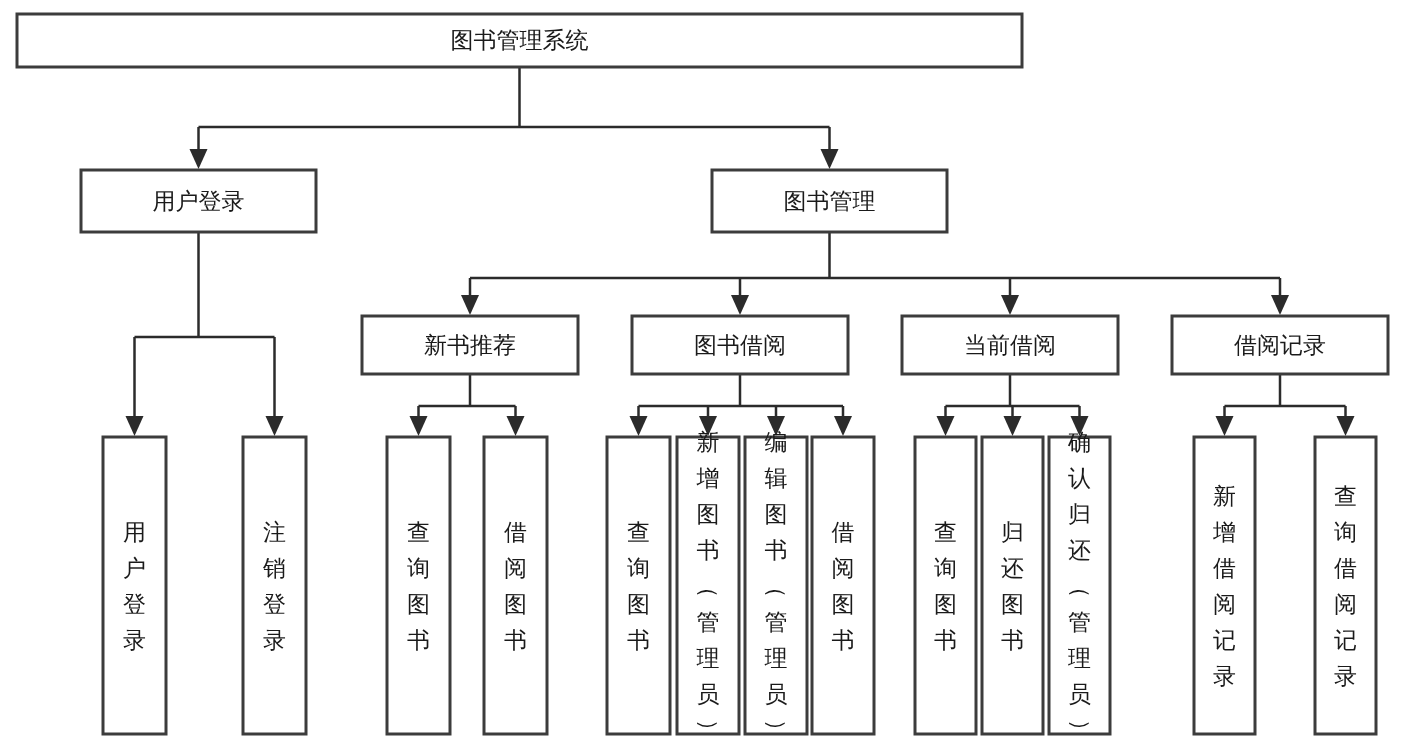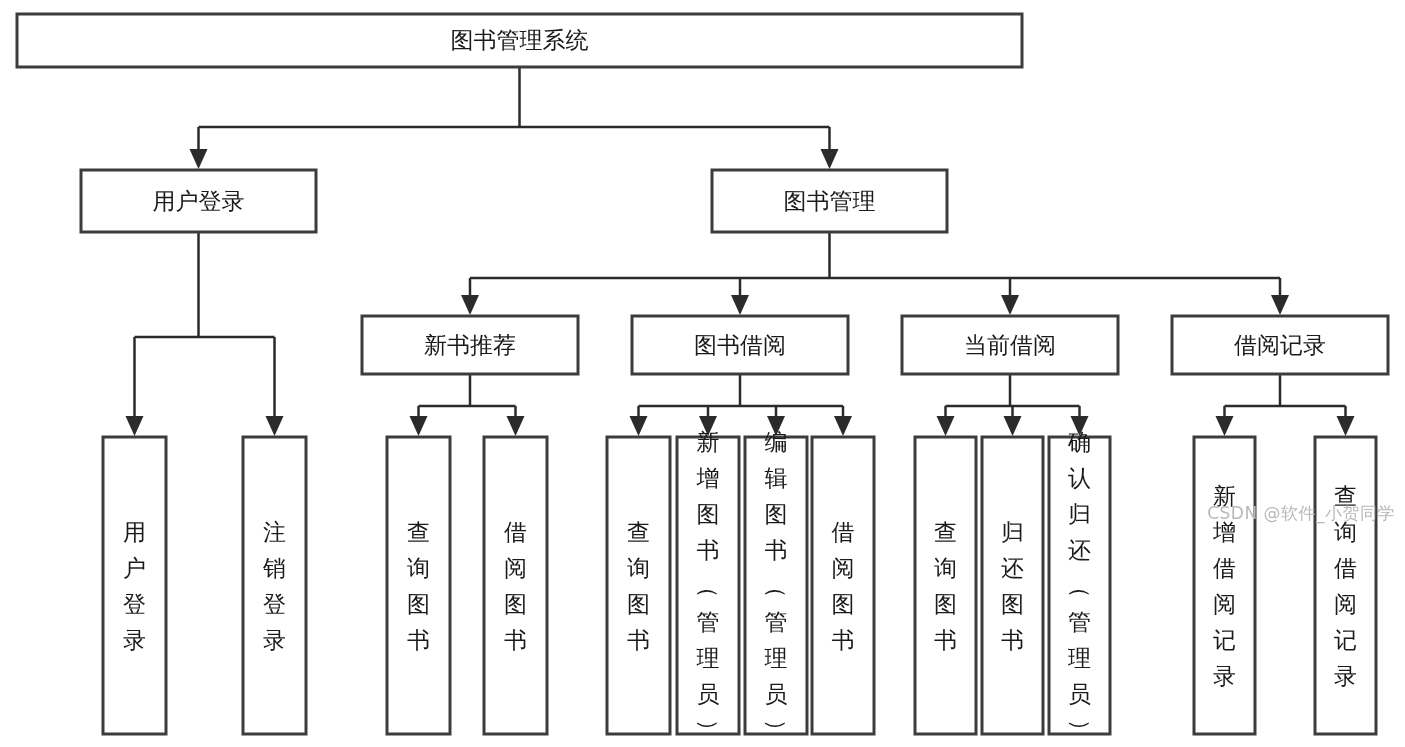--- a/index.html
+++ b/index.html
@@ -252,14 +252,13 @@
           <rect x="1315" y="437" width="61" height="297" class="node-rect"></rect>
           <text x="1345.5" y="503.5" class="node-label-vertical">查</text>
           <text x="1345.5" y="539.5" class="node-label-vertical">询</text>
           <text x="1345.5" y="575.5" class="node-label-vertical">借</text>
           <text x="1345.5" y="611.5" class="node-label-vertical">阅</text>
           <text x="1345.5" y="647.5" class="node-label-vertical">记</text>
           <text x="1345.5" y="683.5" class="node-label-vertical">录</text>
         </g>
       </g>
   </svg>
-  <div class="watermark">CSDN @软件_小贺同学</div>
 </div>
 
 </body></html>

